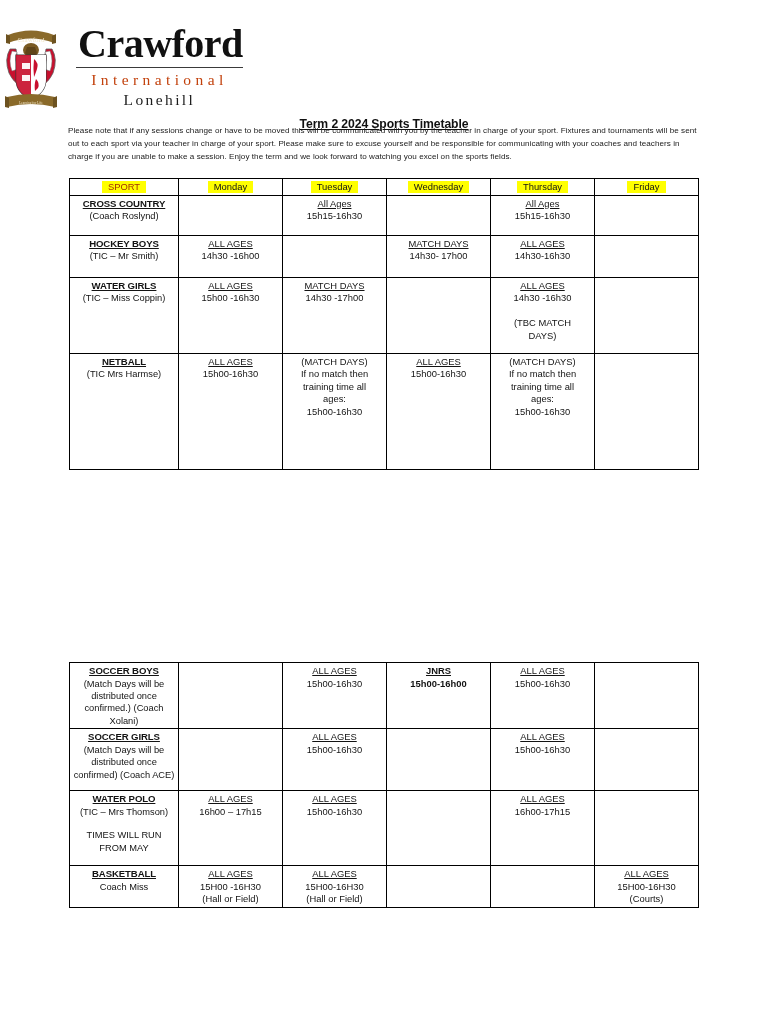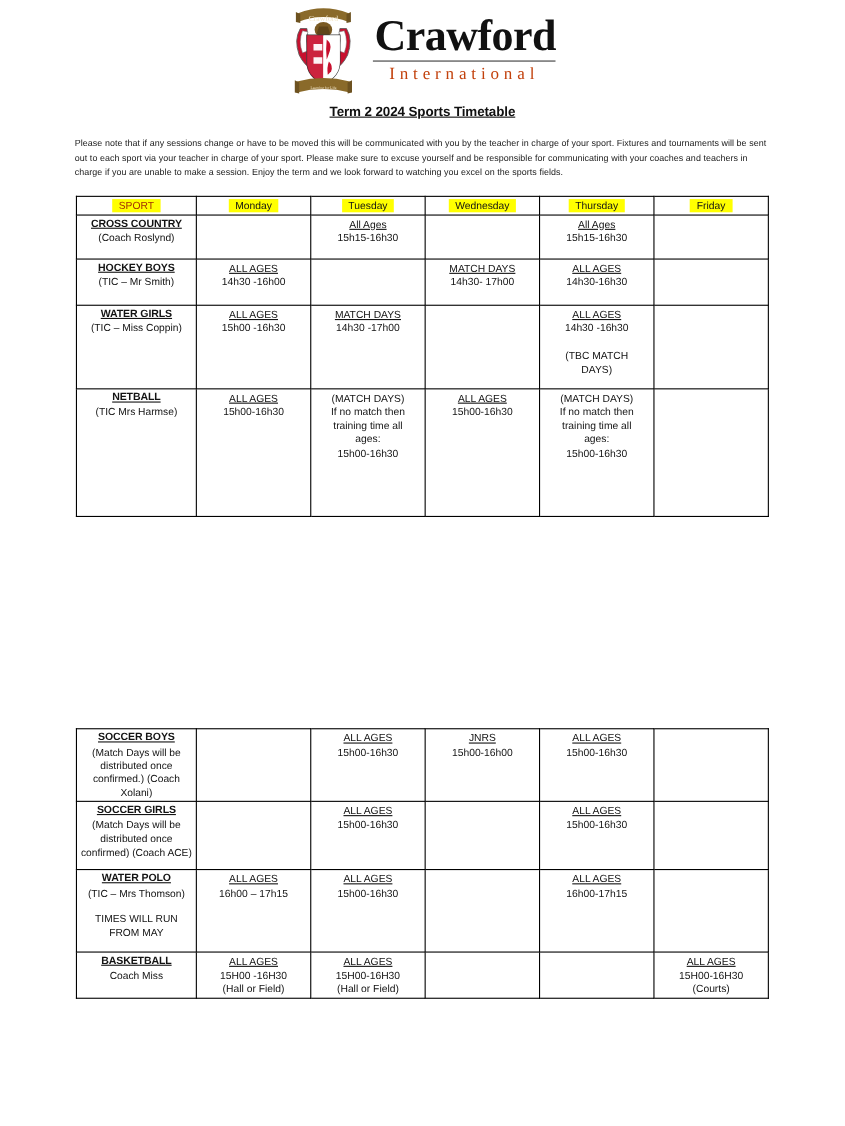--- a/index.html
+++ b/index.html
@@ -11,23 +11,22 @@
     width: 768px; height: 1024px;
     font-family: "Liberation Sans", sans-serif;
     color: #111111;
     position: relative;
     overflow: hidden;
   }
 
   
   .masthead {
     display: flex;
-    justify-content: center;
     align-items: center;
-    padding-top: 0;
+    padding-top: 23px;
     gap: 14px;
   }
   .crest { width: 62px; height: 88px; flex: none; }
   .wordmark { display: flex; flex-direction: column; align-items: stretch; }
   .wordmark .brand {
     font-family: "Liberation Serif", serif;
     font-size: 40px;
     font-weight: bold;
     letter-spacing: -0.5px;
     line-height: 1.0;
@@ -187,20 +186,21 @@
     <path d="M7 74 Q31 68 55 74 L55 84 Q31 78 7 84 Z" fill="#8a6a2a"></path>
     <path d="M5 73 L9 75 L9 85 L5 84 Z" fill="#6d5220"></path>
     <path d="M57 73 L53 75 L53 85 L57 84 Z" fill="#6d5220"></path>
     <text x="31" y="81" font-size="3.4" font-family="Liberation Serif, serif" fill="#f0e4c6" text-anchor="middle">Learning for Life</text>
   </svg>
 
   <div class="wordmark">
     <div class="brand">Crawford</div>
     <div class="rule-under-brand"></div>
     <div class="intl">International</div>
+    <div class="loc">Lonehill</div>
   </div>
 </div>
 
 <div class="doc-title">Term 2 2024 Sports Timetable</div>
 
 <div class="intro">Please note that if any sessions change or have to be moved this will be communicated with you by the teacher in charge of your sport. Fixtures and tournaments will be sent out to each sport via your teacher in charge of your sport. Please make sure to excuse yourself and be responsible for communicating with your coaches and teachers in charge if you are unable to make a session. Enjoy the term and we look forward to watching you excel on the sports fields.</div>
 
 <table class="sched" id="table-top">
   <colgroup>
     <col class="c-sport">
@@ -324,21 +324,21 @@
       <tr>
         <td>
           <span class="sport-name">SOCCER BOYS</span>
           <span class="sport-sub">(Match Days will be distributed once confirmed.) (Coach Xolani)</span>
         </td>
         <td style="height: 62px;"></td>
         <td style="height: 62px;">
           <span class="lbl u">ALL AGES</span>
           <span class="lbl">15h00-16h30</span>
         </td>
-        <td style="height: 62px;">
+        <td style="height: 62px; font-weight: bold;">
           <span class="lbl u">JNRS</span>
           <span class="lbl">15h00-16h00</span>
         </td>
         <td style="height: 62px;">
           <span class="lbl u">ALL AGES</span>
           <span class="lbl">15h00-16h30</span>
         </td>
         <td style="height: 62px;"></td>
       </tr>
       <tr>

